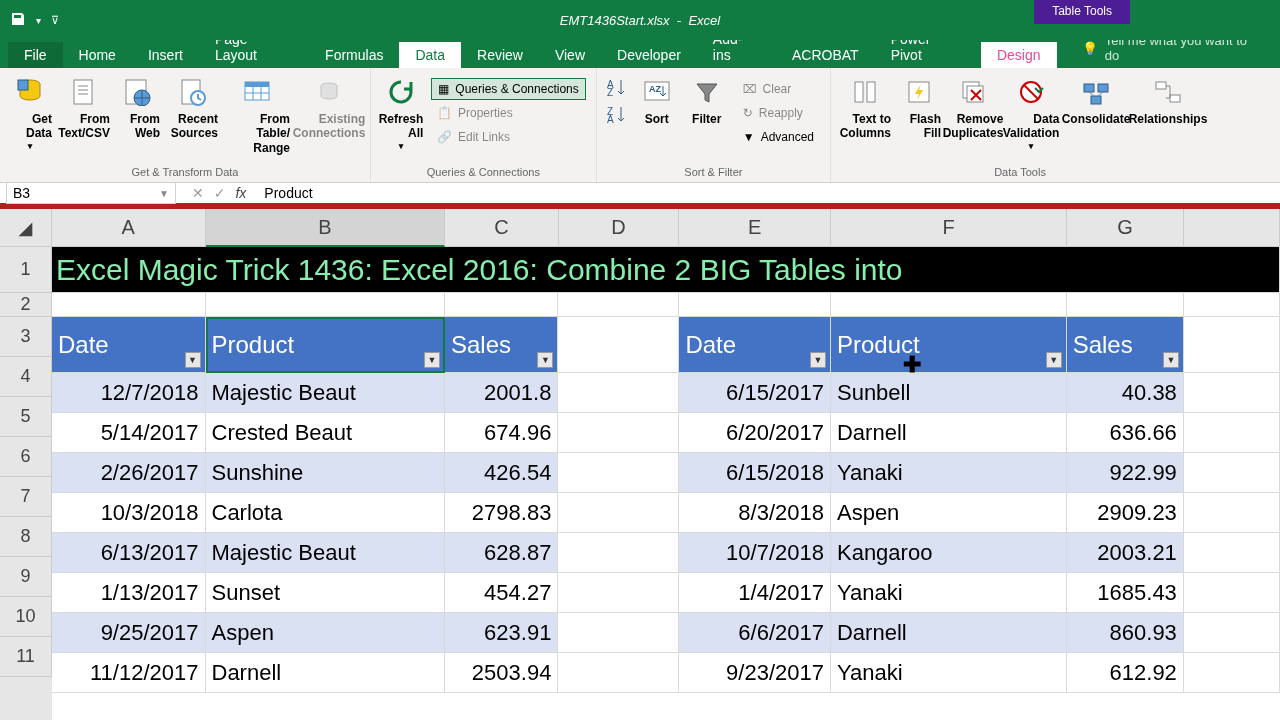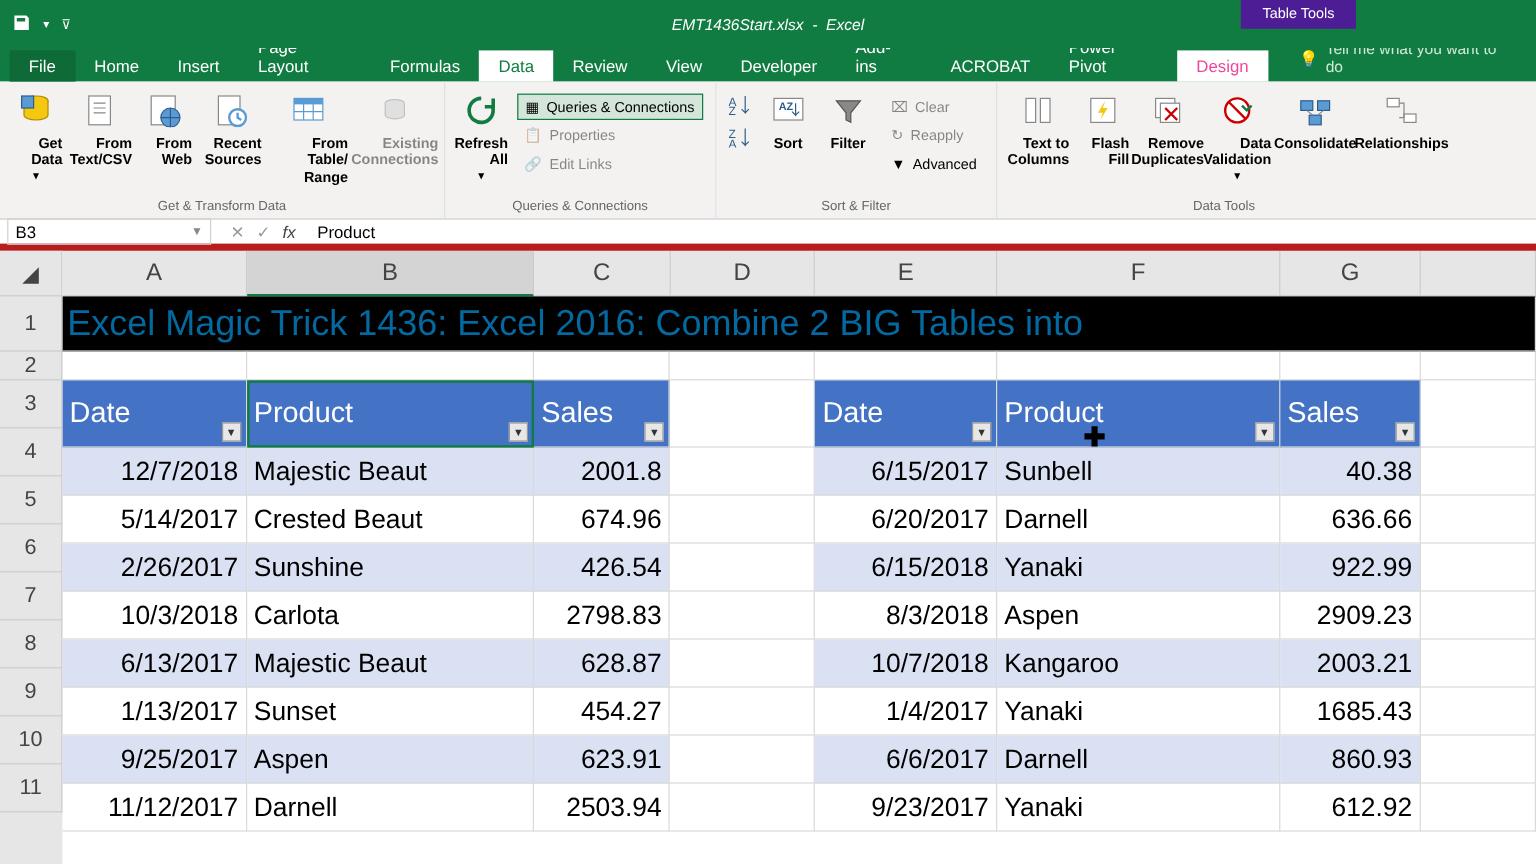--- a/index.html
+++ b/index.html
@@ -58,21 +58,21 @@
 .ch { border-right: 1px solid #ccc; border-bottom: 1px solid #ccc; display: flex; align-items: center; justify-content: center; font-size: 20px; color: #444; }
 .ch.sel { background: #d4d4d4; border-bottom: 2px solid #107c41; }
 
 .body-rows { }
 .row { display: flex; }
 .cell { border-right: 1px solid #d9d9d9; border-bottom: 1px solid #d9d9d9; padding: 2px 6px; font-size: 22px; color: #000; display: flex; align-items: center; height: 40px; overflow: hidden; white-space: nowrap; }
 .row.r1 .cell { height: 46px; }
 .row.r2 .cell { height: 24px; }
 .row.r3 .cell { height: 56px; }
 
-.banner { background: #000; color: #0369a1; font-size: 30px; padding-left: 4px; }
+.banner { background: #000; color: #86efac; font-size: 30px; padding-left: 4px; }
 .thead { background: #4472c4; color: #fff; font-size: 24px; position: relative; }
 .thead.sel { outline: 2px solid #107c41; outline-offset: -2px; }
 .thead .dd { position: absolute; right: 4px; bottom: 4px; width: 16px; height: 16px; background: #e7e7e7; border: 1px solid #999; display: flex; align-items: center; justify-content: center; font-size: 9px; color: #333; }
 .band { background: #d9e1f2; }
 .num { justify-content: flex-end; }
 
 .cursor-plus { position: absolute; font-size: 22px; color: #000; pointer-events: none; font-weight: bold; }
 
 .cA { width: 160px; } .cB { width: 250px; } .cC { width: 118px; } .cD { width: 126px; }
 .cE { width: 158px; } .cF { width: 246px; } .cG { width: 122px; } .cH { width: 100px; }

